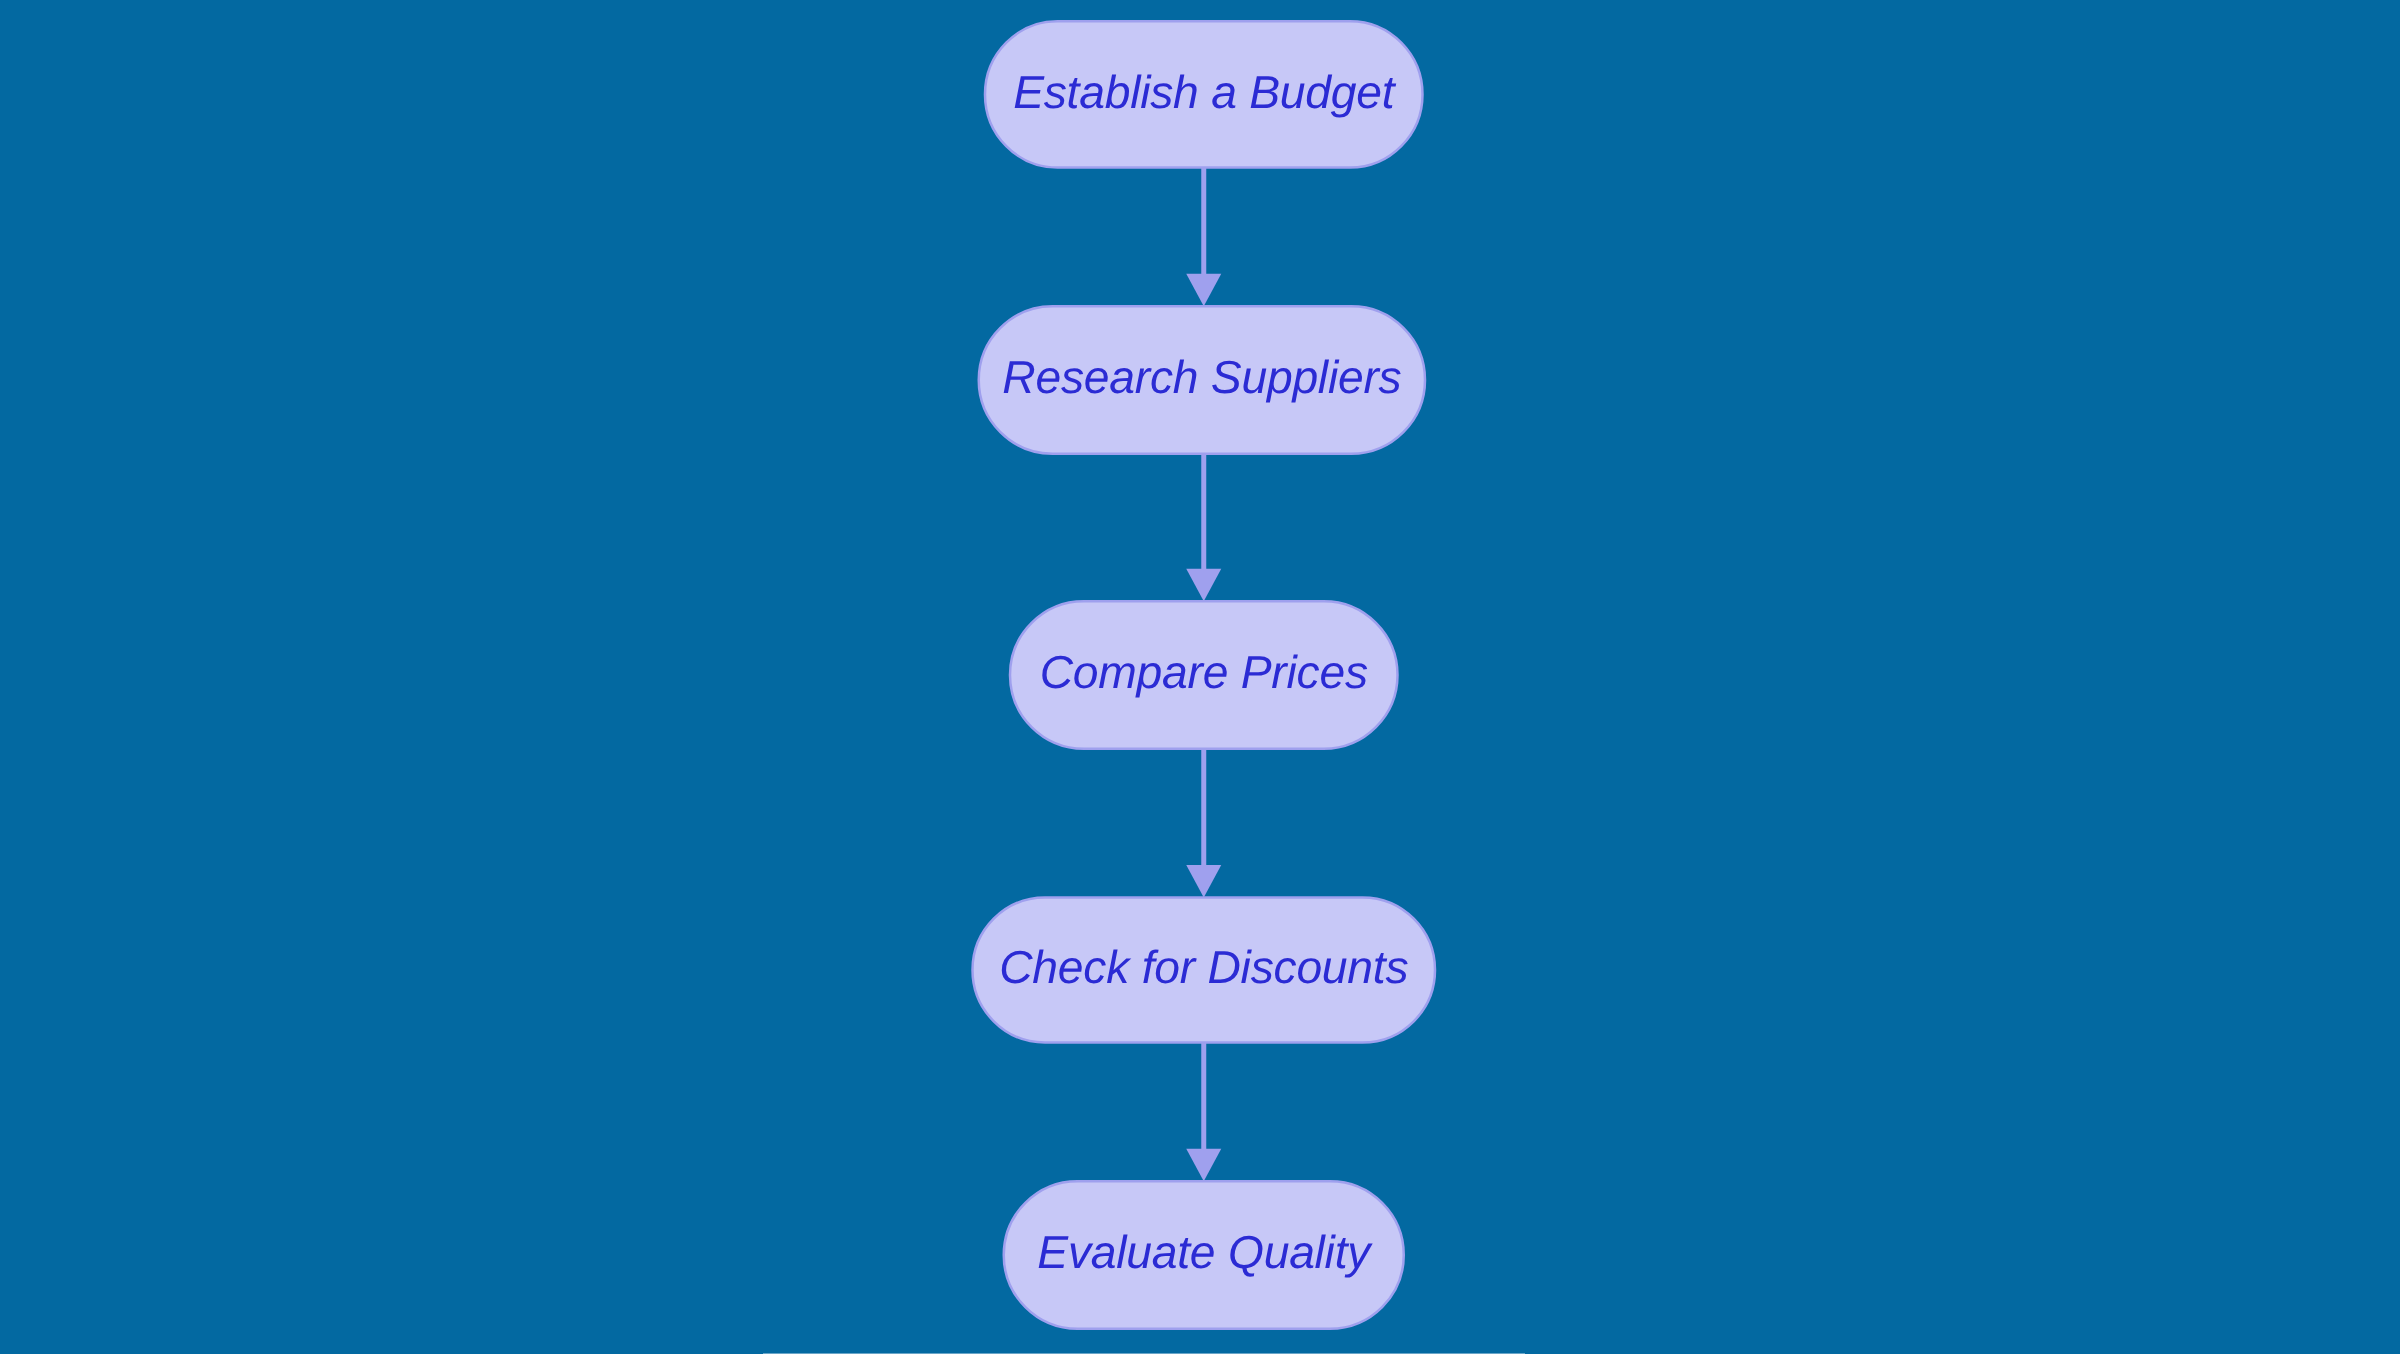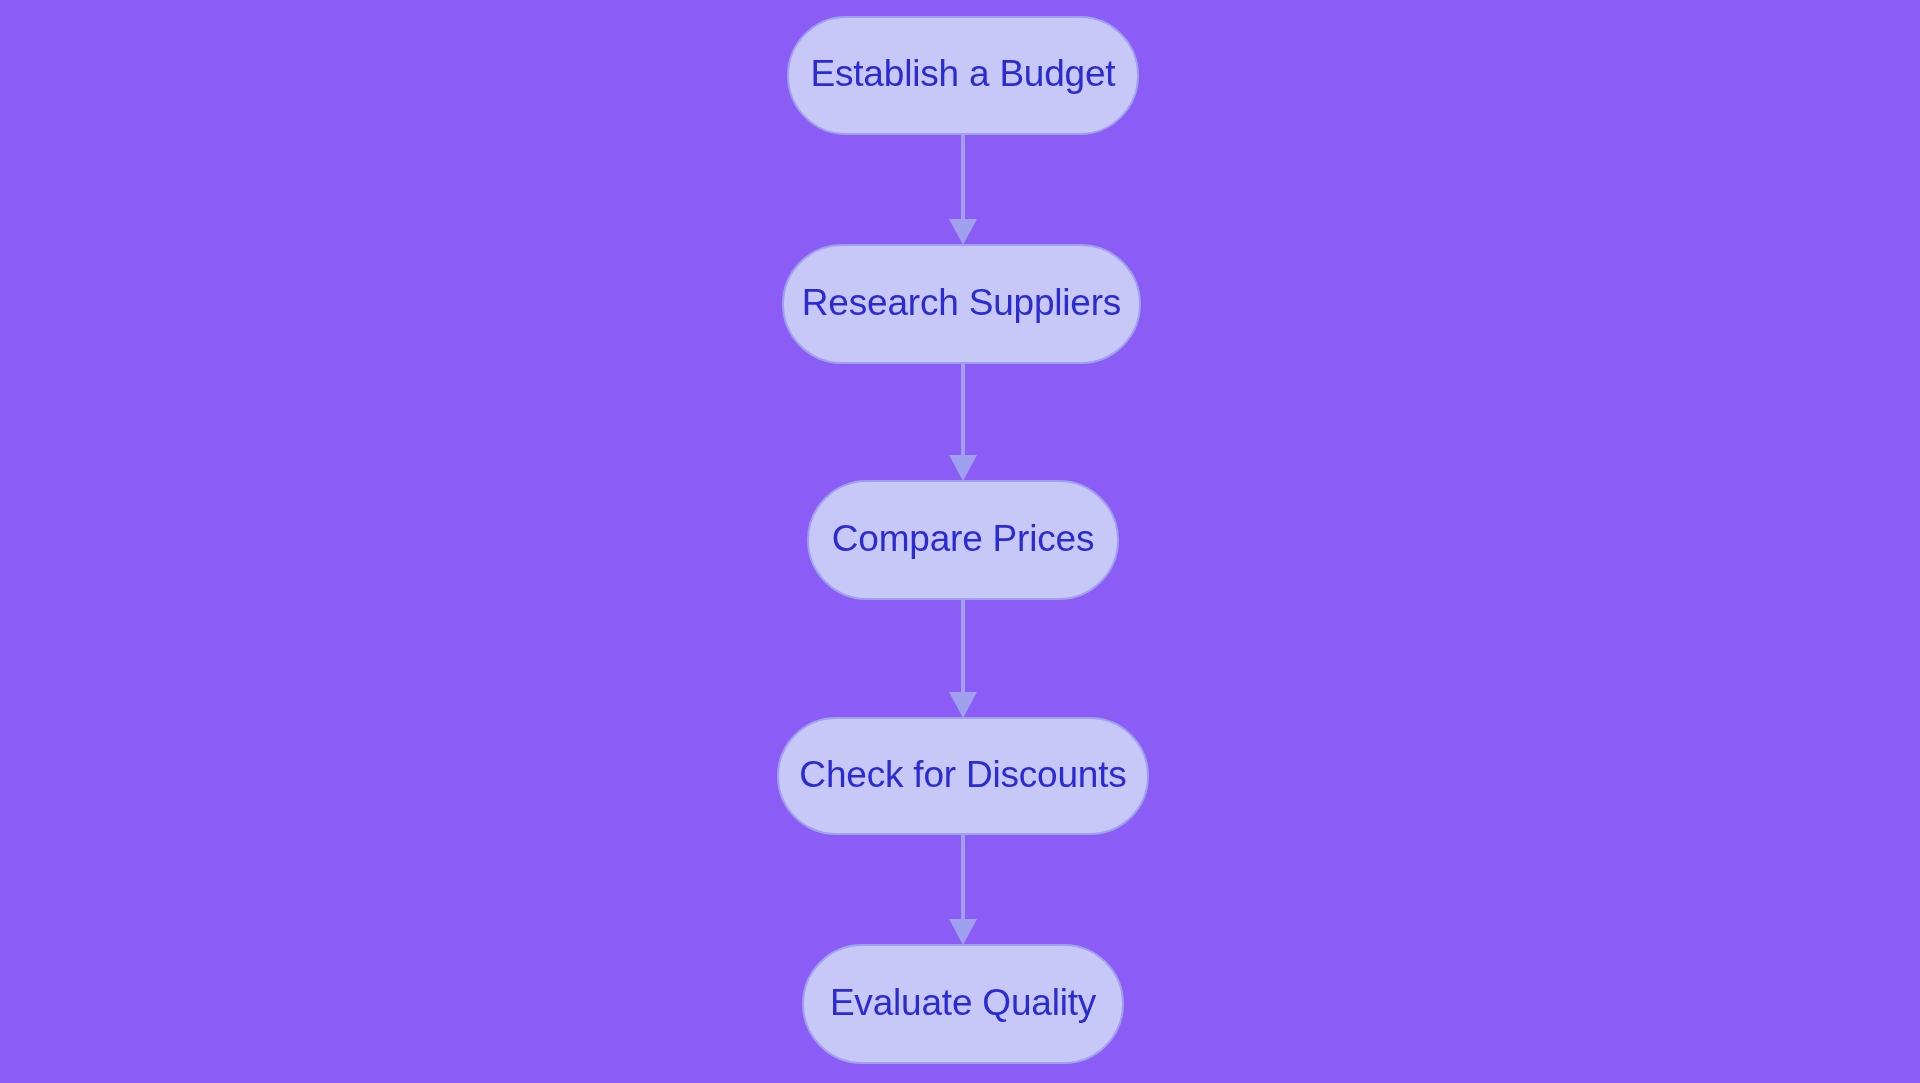--- a/index.html
+++ b/index.html
@@ -38,21 +38,21 @@
     text-anchor: middle;
     pointer-events: none;
   }
   .connector-line, .connector-head {
     
   }
 </style>
 </head>
 <body>
 
-<div id="canvas" style="background: #8b5cf6;">
+<div id="canvas" style="background: #0369a1; font-style: italic;">
   <svg id="flow-svg" viewBox="0 0 1920 1083" xmlns="http://www.w3.org/2000/svg">
     <g id="edges-layer">
         <g>
           <line class="connector-line" x1="963" y1="134" x2="963" y2="221" stroke="#9FA0EE" stroke-width="4"></line>
           <polygon class="connector-head" points="949,219 977,219 963,245" fill="#9FA0EE"></polygon>
         </g>
         <g>
           <line class="connector-line" x1="963" y1="363" x2="963" y2="457" stroke="#9FA0EE" stroke-width="4"></line>
           <polygon class="connector-head" points="949,455 977,455 963,481" fill="#9FA0EE"></polygon>
         </g>

